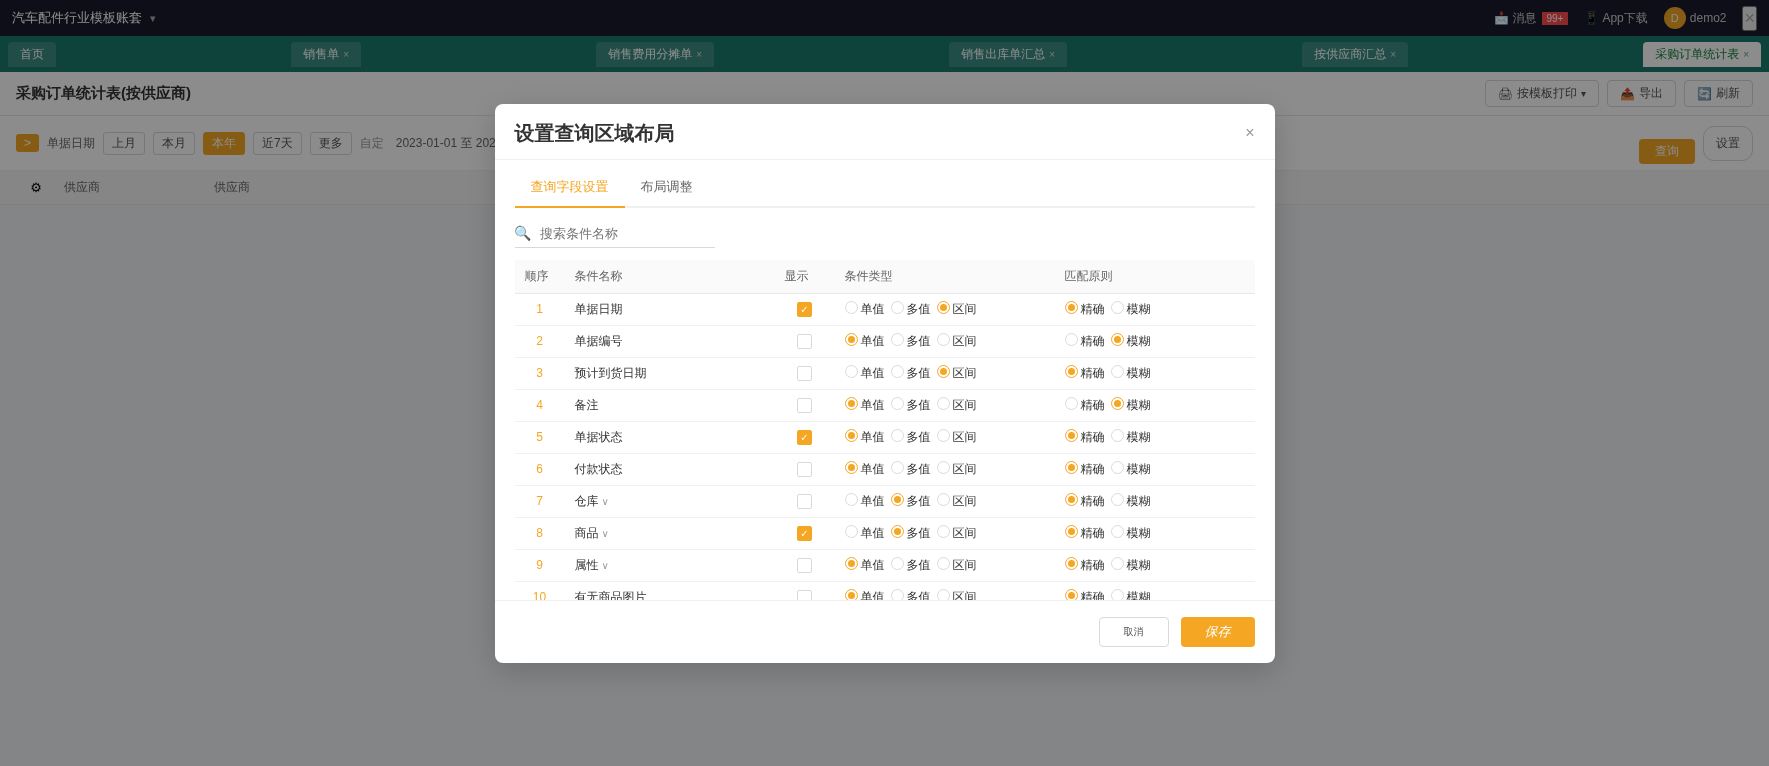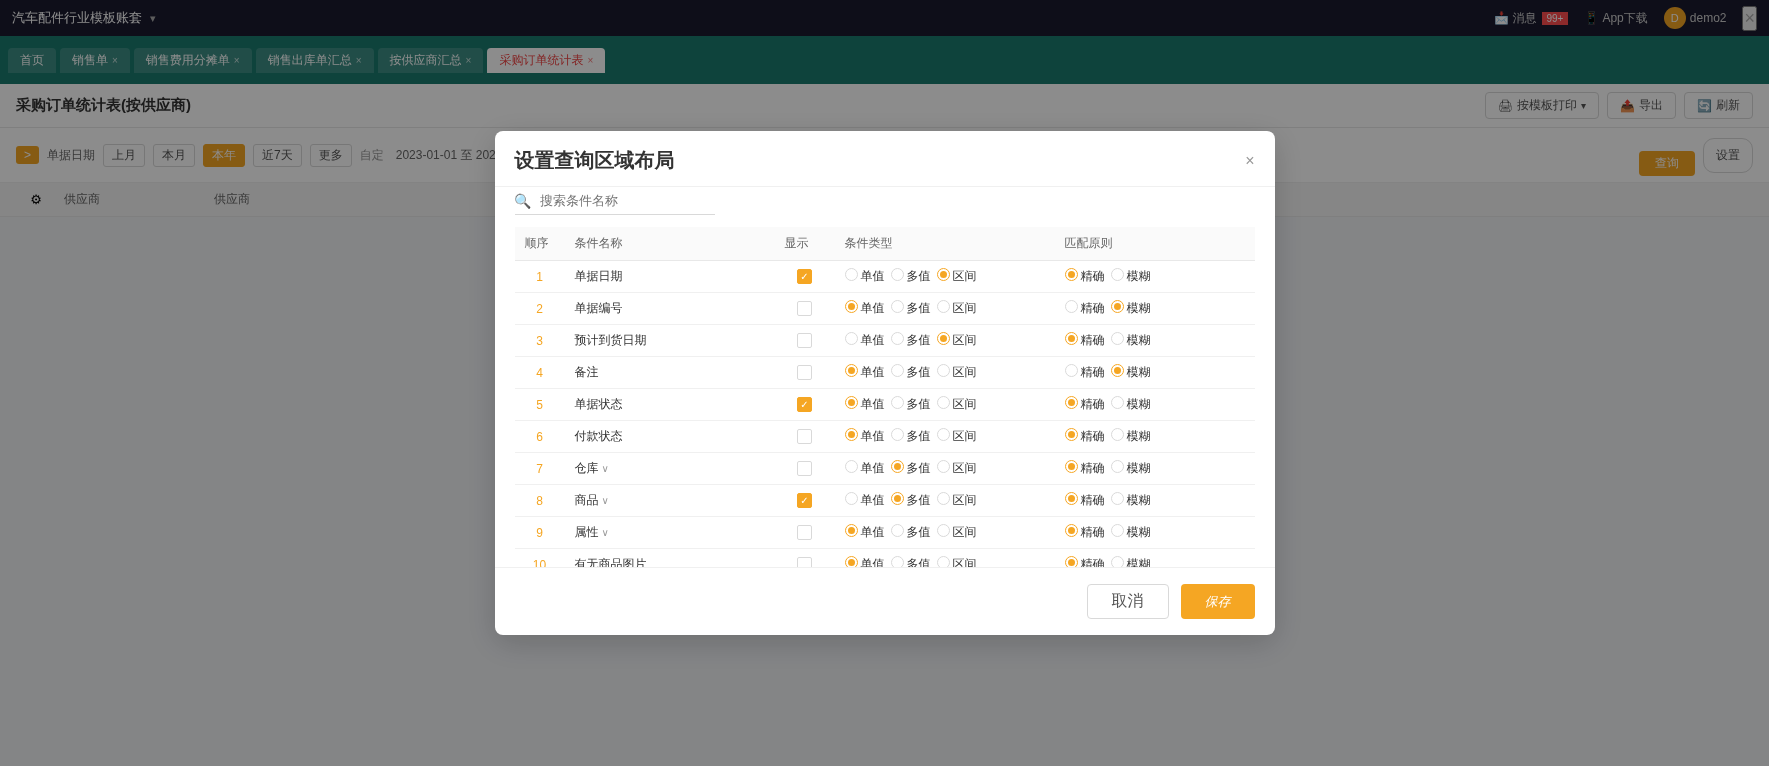--- a/index.html
+++ b/index.html
@@ -19,38 +19,39 @@
     .top-bar-brand { color: #fff; font-size: 13px; }
     .top-bar-right { display: flex; align-items: center; gap: 16px; font-size: 12px; color: #ccc; }
     .notification-badge {
       background: #ff4d4f; color: #fff; border-radius: 0;
       padding: 1px 5px; font-size: 10px; margin-left: 2px;
     }
 
     
     .tab-bar {
       background: #1a7a6e;
-      height: 48px;
+      height: 36px;
       display: flex;
       align-items: center;
       padding: 0 8px;
       gap: 4px;
+      justify-content: space-between;
     }
     .tab-item {
       background: rgba(255,255,255,0.15);
       color: #fff;
       padding: 4px 12px;
       border-radius: 4px 4px 0 0;
       font-size: 12px;
       cursor: pointer;
       display: flex;
       align-items: center;
       gap: 4px;
     }
-    .tab-item.active { background: #fff; color: #ef4444; }
+    .tab-item.active { background: #fff; color: #15803d; }
     .tab-close { font-size: 10px; opacity: 0.7; }
 
     
     .page-area {
       background: #fff;
       padding: 0;
       position: relative;
     }
     .page-header {
       background: #fff;
@@ -232,21 +233,21 @@
     
     .dialog-footer {
       padding: 16px 20px;
       border-top: 1px solid #f0f0f0;
       display: flex;
       justify-content: flex-end;
       gap: 12px;
     }
     .btn-cancel {
       border: 1px solid #d9d9d9; background: #fff; padding: 6px 24px;
-      border-radius: 4px; cursor: pointer; font-size: 16px; color: #555;
+      border-radius: 4px; cursor: pointer; font-size: 10px; color: #555;
     }
     .btn-save {
       background: #f5a623; color: #fff; border: none;
       padding: 6px 24px; border-radius: 4px; cursor: pointer; font-size: 13px; font-style: italic;
     }
 
     
     .table-scroll-wrap::-webkit-scrollbar { width: 6px; }
     .table-scroll-wrap::-webkit-scrollbar-thumb { background: #d9d9d9; border-radius: 3px; }
 
@@ -364,20 +365,24 @@
 <div class="overlay">
   <div class="dialog">
 
     <div class="dialog-header">
       <span class="dialog-title">设置查询区域布局</span>
       <button class="dialog-close">×</button>
     </div>
 
     <div class="dialog-body">
 
+      <div class="dialog-tabs">
+        <div class="dialog-tab active">查询字段设置</div>
+        <div class="dialog-tab">布局调整</div>
+      </div>
 
       <div class="dialog-search">
         <span class="search-icon-small">🔍</span>
         <input type="text" placeholder="搜索条件名称" style="">
       </div>
 
       <div class="table-scroll-wrap">
         <table class="dialog-table">
           <thead>
             <tr>

